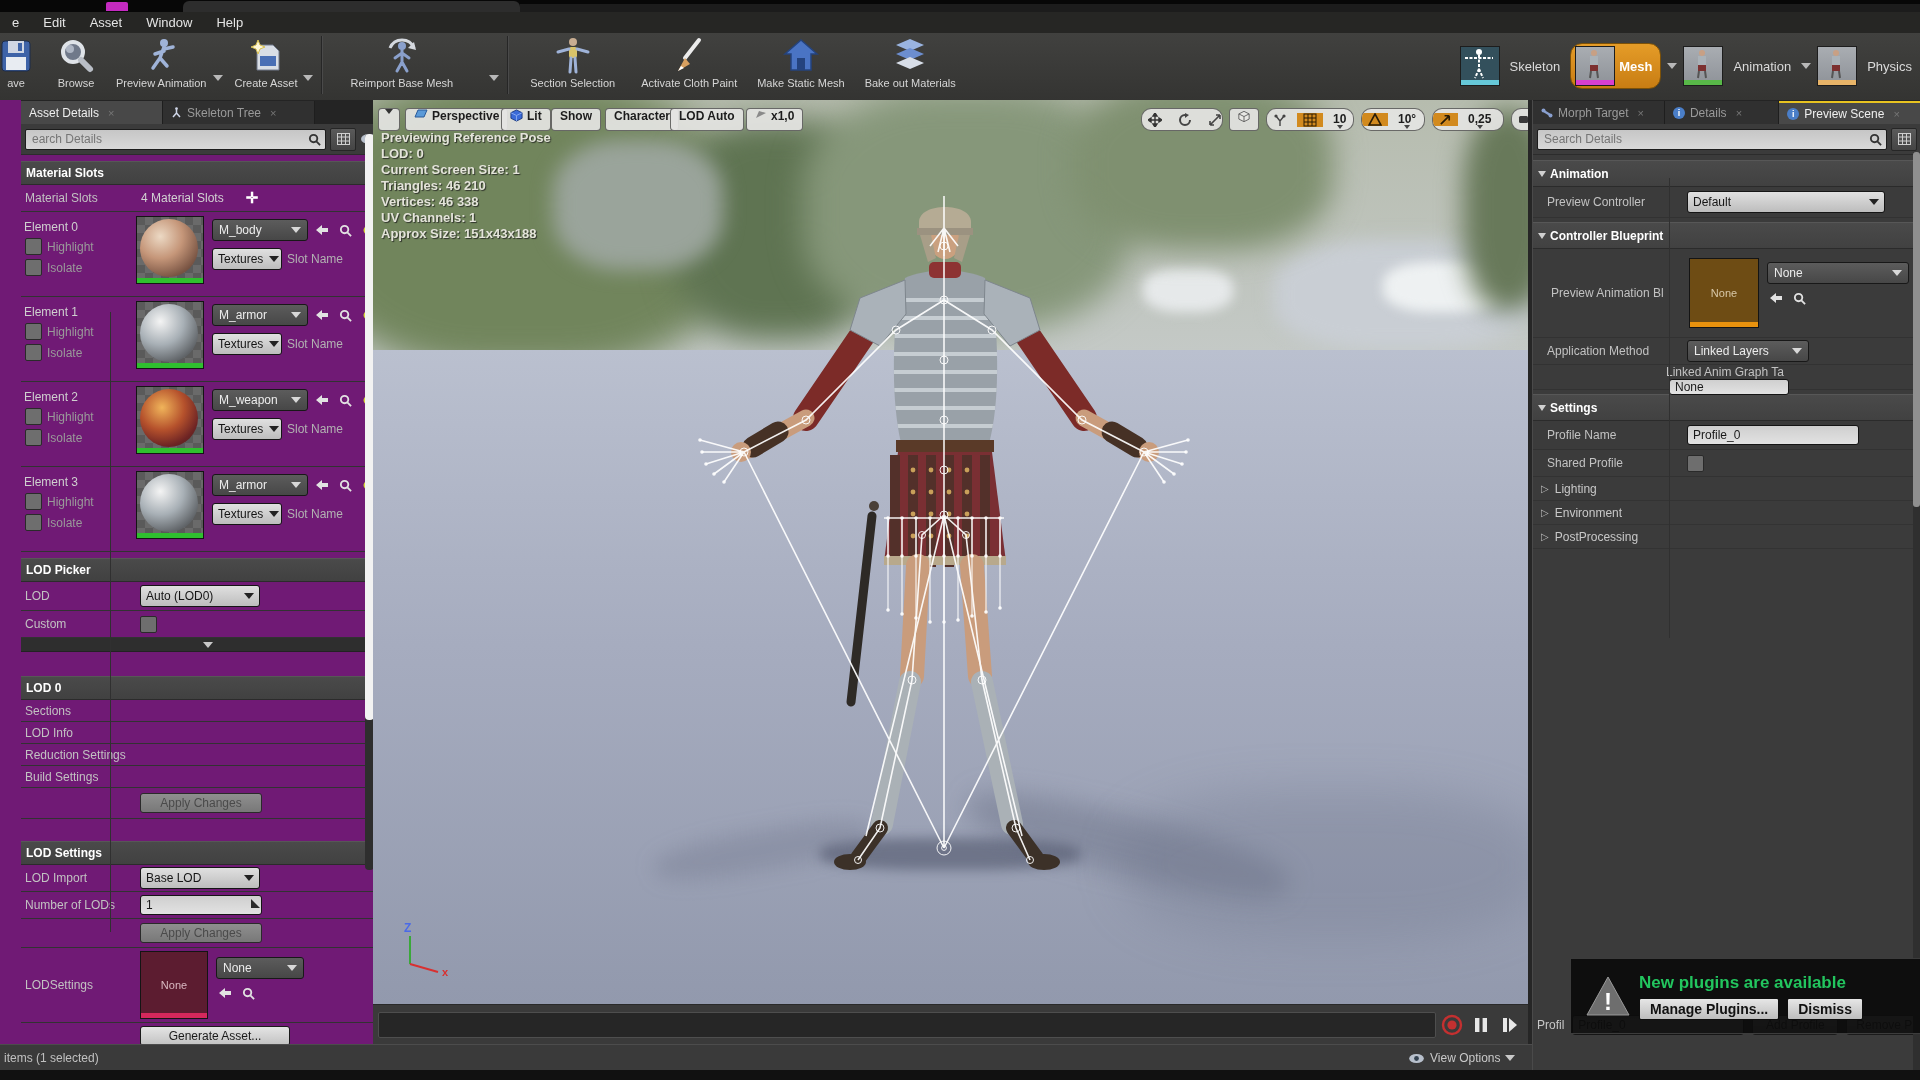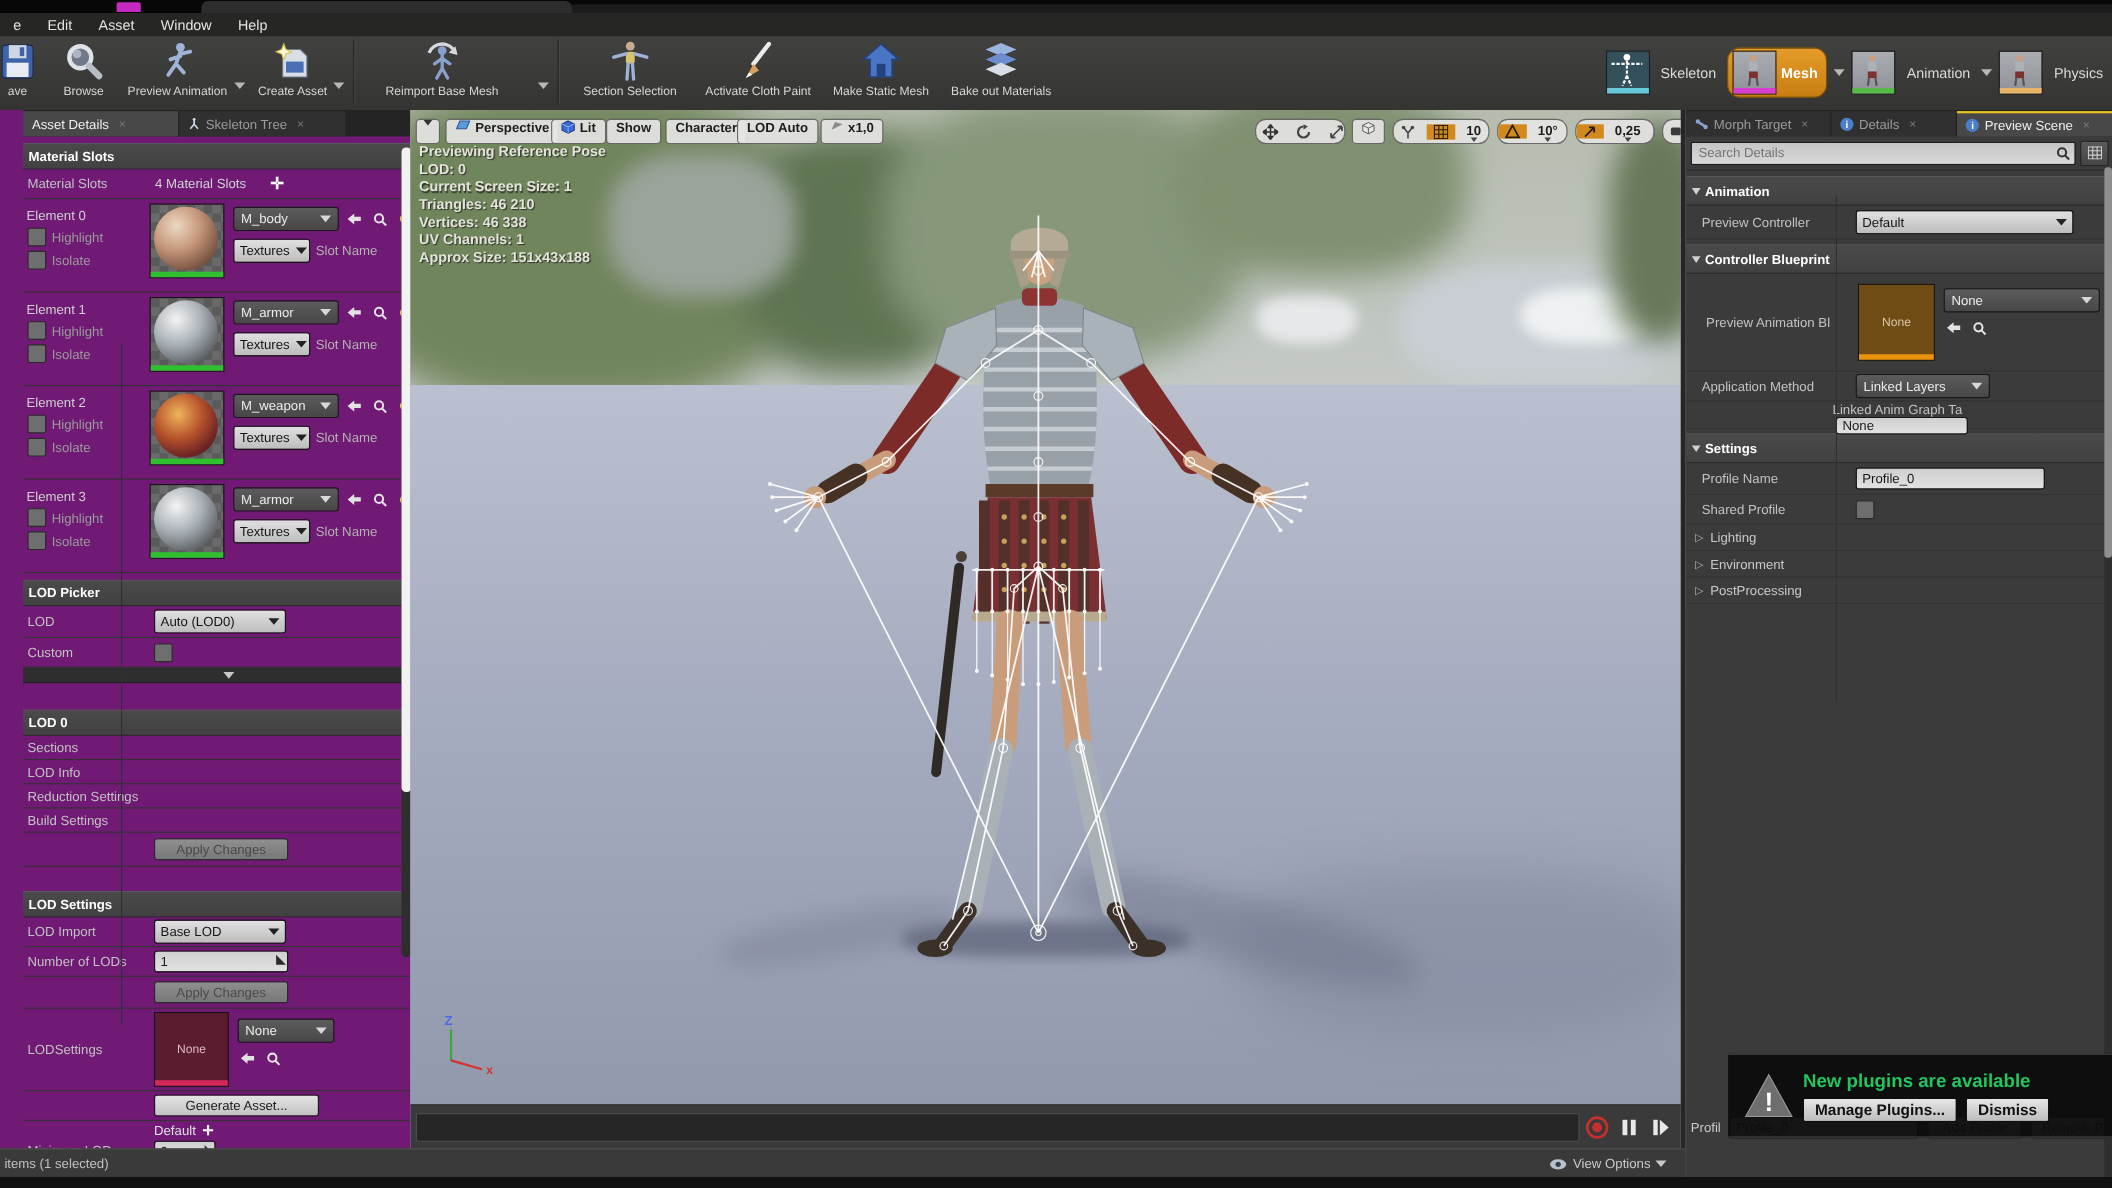--- a/index.html
+++ b/index.html
@@ -256,20 +256,47 @@
       </div>
       <div class="ptab" style="width:135px;">
         <svg width="11" height="12" viewBox="0 0 11 12">
             <path d="M5.5,1 L5.5,6 M5.5,6 L2,10 M5.5,6 L9,10" stroke="#cfd6e8" stroke-width="1.5" fill="none"></path>
             <circle cx="5.5" cy="1.5" r="1.3" fill="#cfd6e8"></circle>
           </svg>
         <span>Skeleton Tree</span>
           <span class="x">×</span>
       </div>
     </div>
+    <div class="searchrow">
+      <div class="searchbox">
+        <input placeholder="earch Details" style="">
+        <svg width="13" height="13" viewBox="0 0 14 14">
+            <circle cx="6" cy="6" r="4" fill="none" stroke="#333" stroke-width="2"></circle>
+            <line x1="9" y1="9" x2="13" y2="13" stroke="#333" stroke-width="2"></line>
+          </svg>
+      </div>
+      <div class="sq-btn">
+        <svg width="13" height="12" viewBox="0 0 13 12">
+            <g stroke="#cfcfcf" stroke-width="1">
+              <rect x="0.5" y="0.5" width="12" height="11" fill="none"></rect>
+              <line x1="0" y1="4" x2="13" y2="4"></line>
+              <line x1="0" y1="8" x2="13" y2="8"></line>
+              <line x1="4.5" y1="0" x2="4.5" y2="12"></line>
+              <line x1="8.5" y1="0" x2="8.5" y2="12"></line>
+            </g>
+          </svg>
+      </div>
+      <div style="display:flex;align-items:center;gap:2px;">
+        <svg width="18" height="12" viewBox="0 0 18 12">
+            <ellipse cx="9" cy="6" rx="8" ry="5" fill="#b8c0cc"></ellipse>
+            <circle cx="9" cy="6" r="2.6" fill="#33414f"></circle>
+          </svg>
+        <div class="tb-caret" style="margin:0;border-top-color:#9a9a9a;"></div>
+      </div>
+    </div>
 
     <div class="cat" style="margin-top:6px;">
         <span>Material Slots</span>
       </div>
     <div class="prow" style="height:26px;">
       <div class="plabel">Material Slots</div>
       <span style="color:#d2d2d2;margin-left:6px;">4 Material Slots</span>
       <span style="color:#fff;font-weight:bold;font-size:15px;margin-left:22px;">✛</span>
     </div>
 

